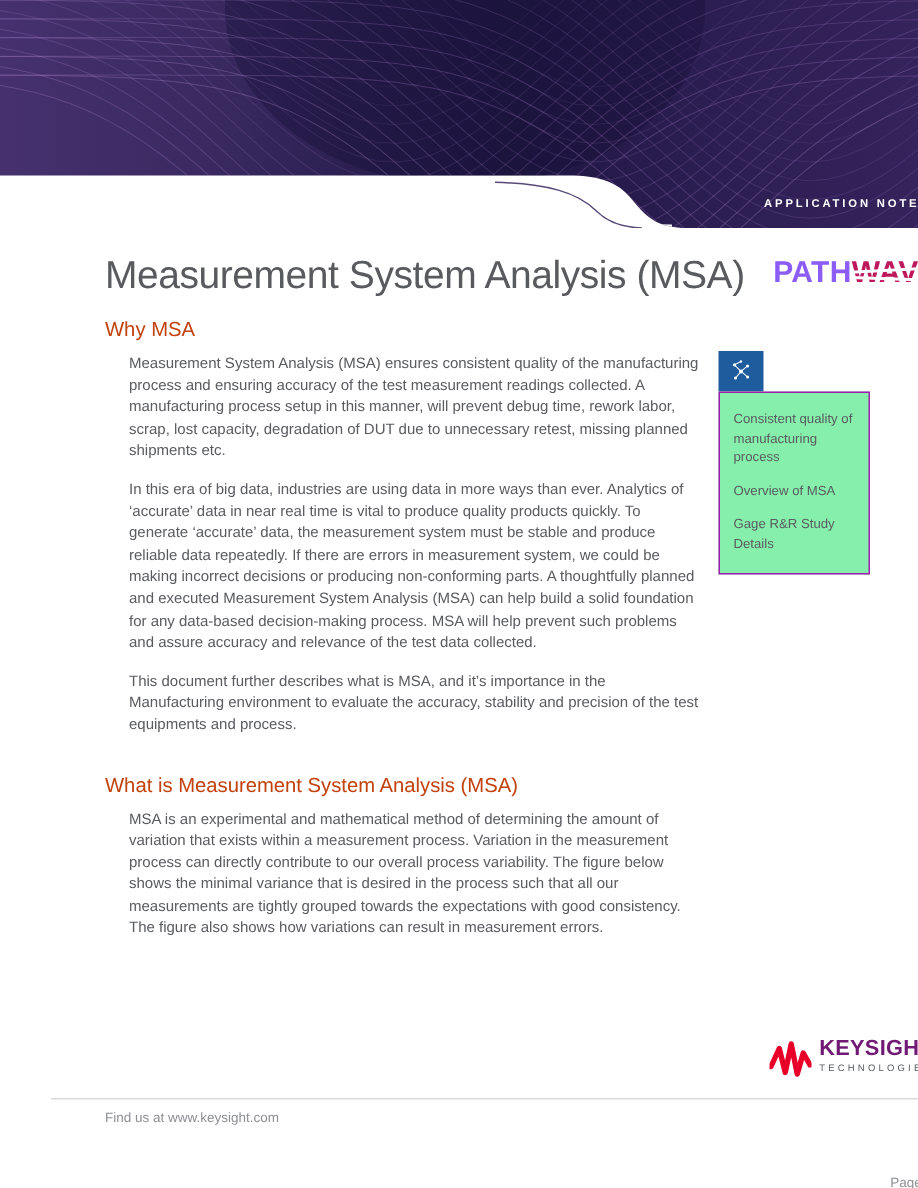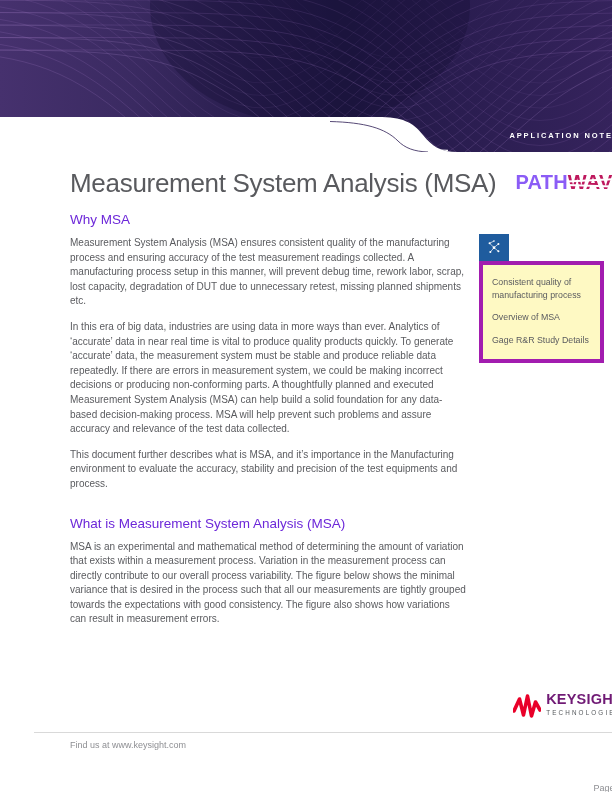--- a/index.html
+++ b/index.html
@@ -23,35 +23,35 @@
     font-size:20px;font-weight:700;letter-spacing:0.2px;white-space:nowrap;
   }
   .pathwave .path{color:#8b5cf6;}
   .pathwave .wave{position:relative;color:#be185d;display:inline-block;}
   .glitch{position:absolute;left:-1px;right:-1px;height:1.5px;background:#ffffff;pointer-events:none;}
   .g1{top:35%;transform:rotate(-3deg);}
   .g2{top:63%;transform:rotate(2deg);}
   
   .content{position:absolute;left:70px;top:212px;width:397px;}
   .content h2{
-    font-size:13.5px;font-weight:400;color:#6d28d9;margin:0 0 8px 0;line-height:16px;
+    font-size:13.5px;font-weight:400;color:#c2410c;margin:0 0 8px 0;line-height:16px;
   }
   .content h2.second{margin-top:24px;}
   .content p{
-    font-size:10px;line-height:14.6px;color:#5a5b5f;margin:0 0 11px 0;
+    font-size:10px;line-height:14.6px;color:#5a5b5f;margin:0 0 11px 16px;
     text-align:left;
   }
   
   .sidebar-icon{
     position:absolute;left:479px;top:234px;width:30px;height:27px;background:#1f5c9e;
     display:flex;align-items:center;justify-content:center;
   }
   .sidebar-box{
-    position:absolute;left:479px;top:261px;width:125px;box-sizing:border-box;
-    border:4px solid #a21caf;padding:11px 9px 3px 9px;background:#fef9c3;
+    position:absolute;left:479px;top:261px;width:101px;box-sizing:border-box;
+    border:1px solid #a21caf;padding:11px 9px 3px 9px;background:#86efac;
   }
   .sidebar-box .item{
     font-size:8.8px;line-height:12.6px;color:#5a5b5f;margin:0 0 10px 0;
   }
   
   .klogo{position:absolute;top:692px;right:31px;display:flex;align-items:flex-start;}
   .klogo .mark{margin-right:5px;margin-top:1px;}
   .klogo-name{font-size:14.5px;font-weight:bold;color:#701a75;letter-spacing:0.2px;line-height:15px;}
   .klogo-sub{font-size:6.3px;letter-spacing:2.15px;color:#55585c;margin-top:1.5px;}
   

